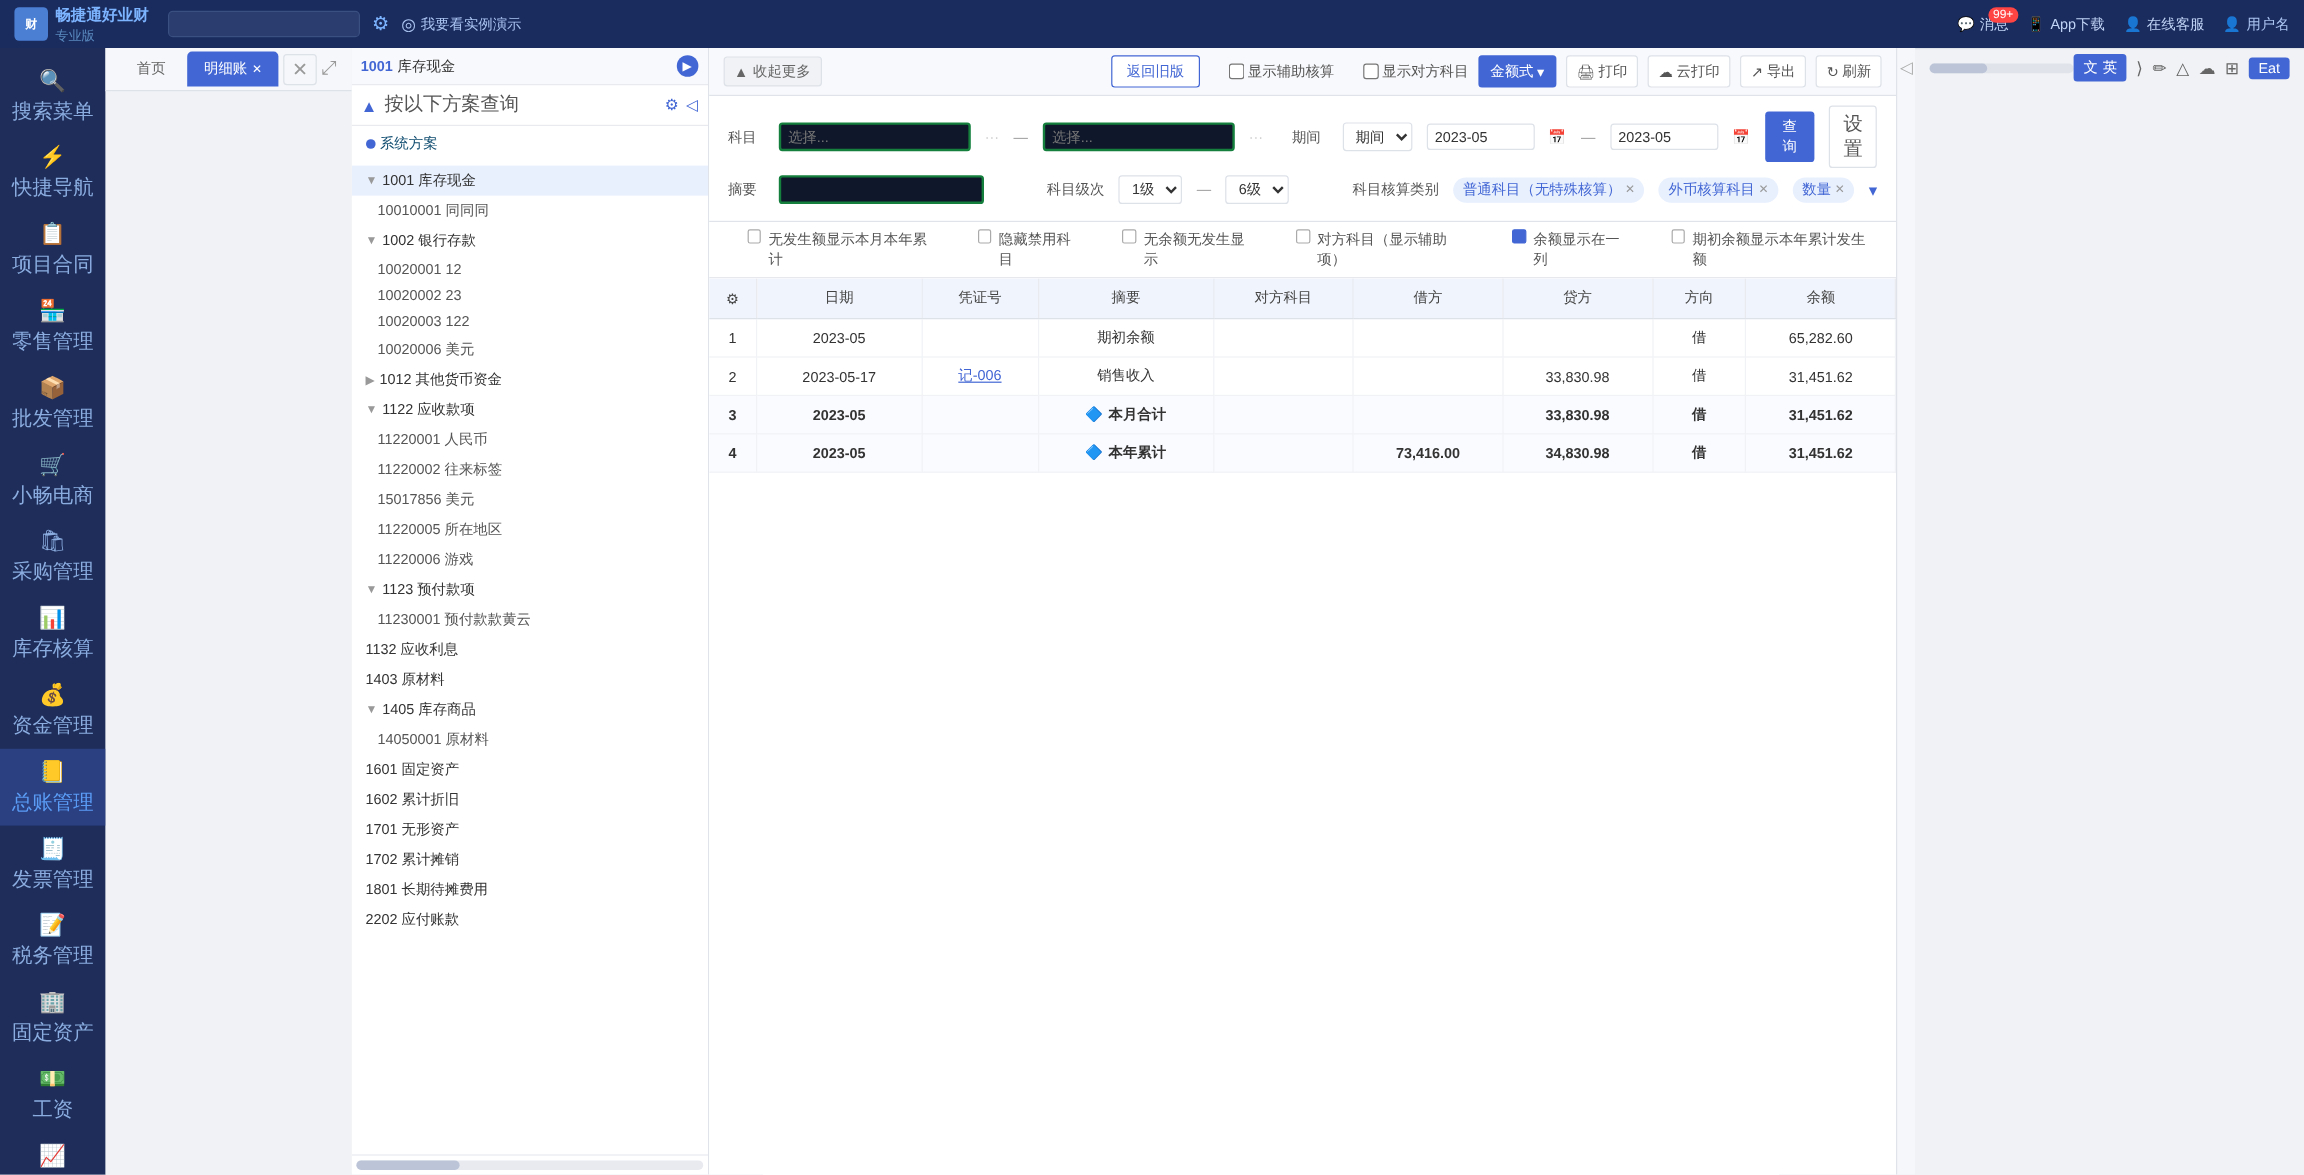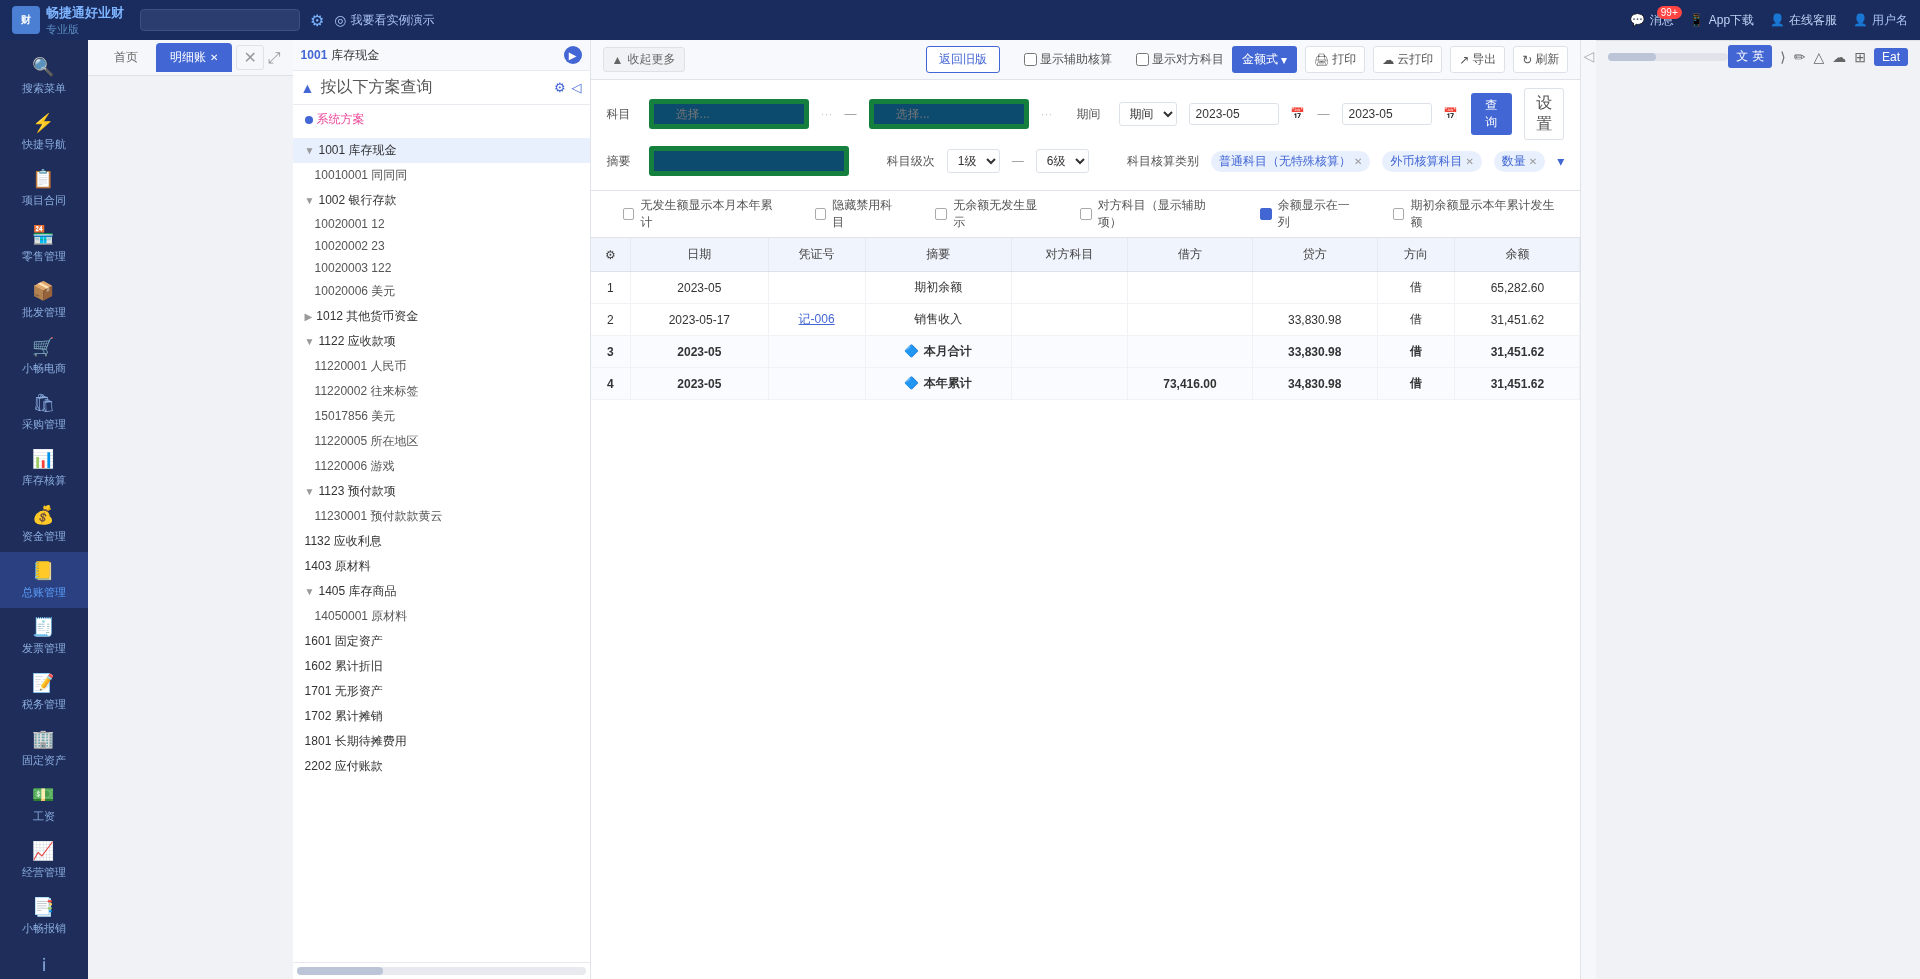--- a/index.html
+++ b/index.html
@@ -22,21 +22,21 @@
     .top-btn { display: flex; align-items: center; gap: 4px; cursor: pointer; color: #c0d4f5; font-size: 12px; }
 
     
     .main-layout { display: flex; height: 939px; }
 
     
     .sidebar { width: 88px; background: #1e2d5a; display: flex; flex-direction: column; align-items: center; padding-top: 8px; }
     .sidebar-item { display: flex; flex-direction: column; align-items: center; padding: 8px 4px; cursor: pointer; color: #8aacdf; width: 100%; text-align: center; gap: 3px; }
     .sidebar-item.active { background: #2a4080; color: #5b9cf6; }
     .sidebar-item .s-icon { font-size: 18px; }
-    .sidebar-item .s-label { font-size: 11px; }
+    .sidebar-item .s-label { font-size: 17px; }
 
     
     .content-area { flex: 1; display: flex; background: #f0f2f5; }
 
     
     .tabs-bar { background: #f5f7fa; border-bottom: 1px solid #dde1e8; display: flex; align-items: center; padding: 0 12px; height: 36px; gap: 4px; }
     .tab { padding: 6px 14px; cursor: pointer; border-radius: 4px 4px 0 0; font-size: 12px; color: #666; display: flex; align-items: center; gap: 4px; }
     .tab.active { background: #4266d4; color: white; }
     .tab-close { font-size: 10px; cursor: pointer; }
     .close-all-btn { margin-left: auto; background: none; border: 1px solid #dde1e8; border-radius: 3px; padding: 2px 6px; cursor: pointer; font-size: 16px; color: #999; }
@@ -60,29 +60,29 @@
 
     
     .right-panel { flex: 1; display: flex; flex-direction: column; background: #f5f7fa; }
 
     
     .filter-bar { background: #f8f9fc; border-bottom: 1px solid #e0e3ea; padding: 6px 12px; display: flex; align-items: center; justify-content: space-between; }
     .filter-left { display: flex; align-items: center; gap: 8px; }
     .expand-filter-btn { display: flex; align-items: center; gap: 4px; color: #666; cursor: pointer; background: #f0f2f5; border: 1px solid #dde1e8; border-radius: 3px; padding: 3px 8px; font-size: 12px; }
     .filter-right { display: flex; align-items: center; gap: 8px; }
     .btn-outline { background: white; color: #4266d4; border: 1px solid #4266d4; border-radius: 3px; padding: 4px 12px; cursor: pointer; font-size: 12px; }
-    .checkbox-item { display: flex; align-items: center; gap: 3px; font-size: 12px; color: #555; cursor: pointer; padding-left: 16px; }
+    .checkbox-item { display: flex; gap: 3px; font-size: 12px; color: #555; cursor: pointer; padding-left: 16px; }
     .icon-btn { display: flex; align-items: center; gap: 3px; color: #555; cursor: pointer; font-size: 12px; background: white; border: 1px solid #dde1e8; border-radius: 3px; padding: 4px 8px; }
     .dropdown-btn { display: flex; align-items: center; gap: 3px; background: #4266d4; color: white; border: none; border-radius: 3px; padding: 5px 10px; cursor: pointer; font-size: 12px; }
 
     
     .query-area { background: white; border-bottom: 1px solid #e0e3ea; padding: 8px 16px; }
     .query-row { display: flex; align-items: center; gap: 12px; margin-bottom: 6px; }
     .query-label { color: #555; font-size: 12px; min-width: 30px; }
-    .query-input { border: 5px solid #15803d; border-radius: 3px; padding: 3px 22px; font-size: 12px; color: #999; flex: 1; background: #0c4a6e; }
+    .query-input { border: 2px solid #15803d; border-radius: 3px; padding: 3px 6px; font-size: 12px; color: #999; flex: 1; background: #0f172a; }
     .query-select { border: 1px solid #dde1e8; border-radius: 3px; padding: 3px 6px; font-size: 12px; color: #333; background: white; }
     .period-input { border: 1px solid #dde1e8; border-radius: 3px; padding: 3px 6px; font-size: 12px; color: #333; width: 90px; }
     .dash { color: #999; }
     .query-btn { background: #4266d4; color: white; border: none; border-radius: 3px; padding: 4px 14px; cursor: pointer; font-size: 12px; }
     .setting-btn { background: white; color: #555; border: 1px solid #dde1e8; border-radius: 3px; padding: 4px 10px; cursor: pointer; font-size: 16px; }
     .tag { background: #e8f0fe; color: #4266d4; border-radius: 12px; padding: 2px 8px; font-size: 11px; display: flex; align-items: center; gap: 3px; }
     .tag-close { cursor: pointer; color: #999; font-size: 10px; }
 
     
     .checkbox-row { background: white; border-bottom: 1px solid #e0e3ea; padding: 6px 16px; display: flex; align-items: center; gap: 16px; }
@@ -103,21 +103,21 @@
     .bottom-bar { height: 32px; background: #f0f2f5; border-top: 1px solid #dde1e8; display: flex; align-items: center; justify-content: space-between; padding: 0 12px; }
     .bottom-left { display: flex; align-items: center; gap: 8px; }
     .bottom-right { display: flex; align-items: center; gap: 8px; }
     .lang-btn { display: flex; align-items: center; gap: 4px; background: #4266d4; color: white; border-radius: 3px; padding: 3px 8px; font-size: 11px; cursor: pointer; }
     .bottom-icon { color: #666; font-size: 14px; cursor: pointer; }
 
     
     .left-query { padding: 6px 8px; border-bottom: 1px solid #e8eaf0; display: flex; align-items: center; gap: 6px; }
     .left-query-title { font-size: 16px; color: #555; flex: 1; }
     .icon-small { color: #4266d4; cursor: pointer; font-size: 13px; }
-    .system-plan { display: flex; align-items: center; gap: 4px; padding: 6px 12px; color: #ec4899; font-size: 12px; cursor: pointer; }
+    .system-plan { display: flex; align-items: center; gap: 4px; padding: 6px 12px; color: #0c4a6e; font-size: 12px; cursor: pointer; }
     .plan-dot { width: 8px; height: 8px; border-radius: 50%; background: #4266d4; }
   </style>
 </head>
 <body>
 
 <div class="top-bar">
   <div class="top-bar-logo">
     <div class="logo-icon">财</div>
     <div>
       <div class="logo-text">畅捷通好业财</div>

